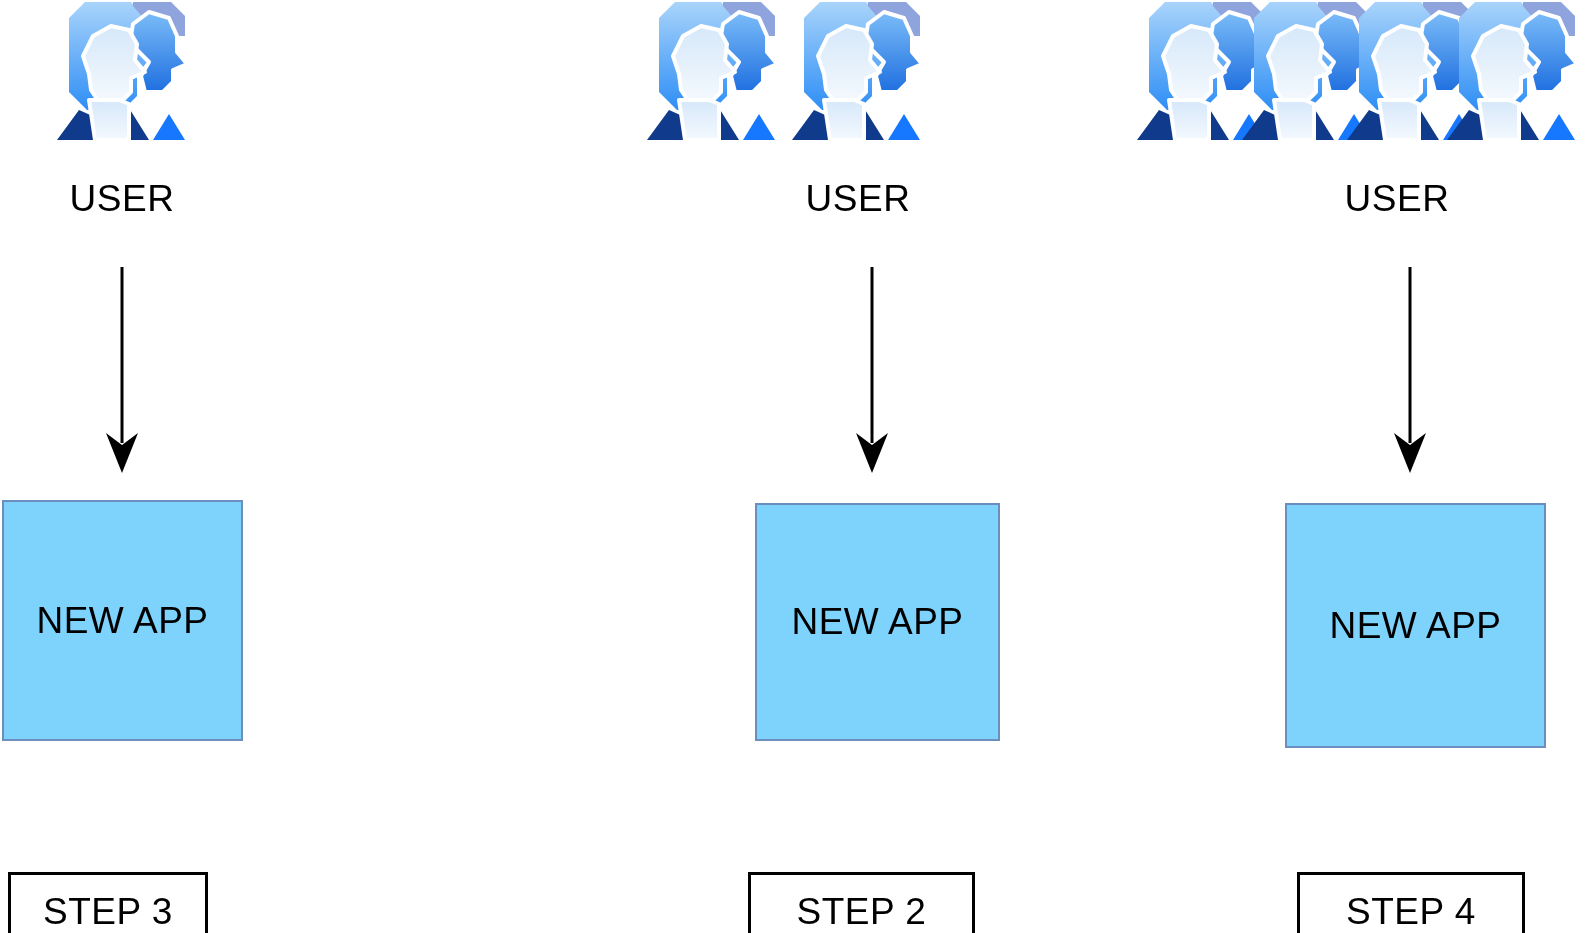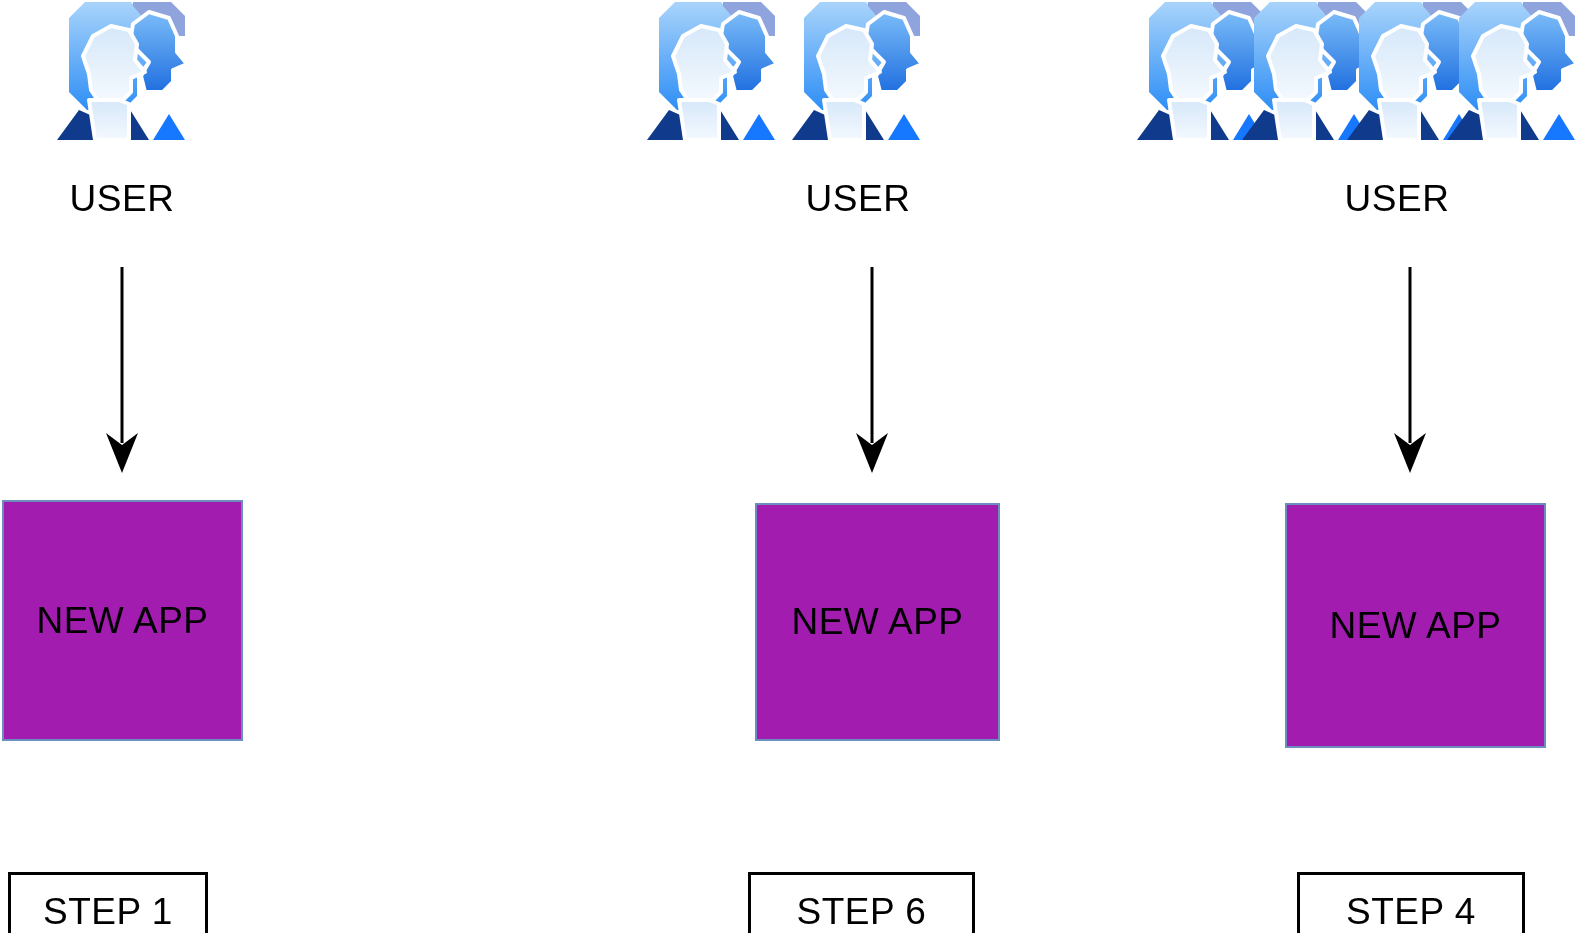--- a/index.html
+++ b/index.html
@@ -51,21 +51,21 @@
   .arrow {
     position: absolute;
     width: 40px;
     height: 210px;
   }
   .arrow svg { display: block; width: 40px; height: 210px; }
 
   
   .app-box {
     position: absolute;
-    background: #a21caf;
+    background: #7dd3fc;
     border: 2px solid #6c8ebf;
     box-sizing: border-box;
     display: flex;
     align-items: center;
     justify-content: center;
   }
   .app-box-label {
     font-size: 37px;
     line-height: 42px;
     letter-spacing: 0.5px;
@@ -138,21 +138,21 @@
       <line x1="20" y1="2" x2="20" y2="178" stroke="#000000" stroke-width="3"></line>
       <path d="M20 208 L4 168 L20 180 L36 168 Z" fill="#000000"></path>
     </svg>
   </div>
 
   <div class="app-box" style="left:2px; top:500px; width:241px; height:241px;">
     <span class="app-box-label">NEW APP</span>
   </div>
 
   <div class="step-box" style="left:8px; top:872px; width:200px; height:80px;">
-    <span class="step-box-label">STEP 1</span>
+    <span class="step-box-label">STEP 3</span>
   </div>
 
   <div class="user-cluster" style="left:635px; width:295px;">
     <div class="user-icon" style="left:0px;">
       <svg viewBox="0 0 150 150" xmlns="http://www.w3.org/2000/svg">
         <defs>
           <linearGradient id="gBack2a" x1="0" y1="0" x2="0" y2="1">
             <stop offset="0%" stop-color="#a9d4fb"></stop>
               <stop offset="100%" stop-color="#2e8ef5"></stop>
           </linearGradient>
@@ -210,21 +210,21 @@
       <line x1="20" y1="2" x2="20" y2="178" stroke="#000000" stroke-width="3"></line>
       <path d="M20 208 L4 168 L20 180 L36 168 Z" fill="#000000"></path>
     </svg>
   </div>
 
   <div class="app-box" style="left:755px; top:503px; width:245px; height:238px;">
     <span class="app-box-label">NEW APP</span>
   </div>
 
   <div class="step-box" style="left:748px; top:872px; width:227px; height:80px;">
-    <span class="step-box-label">STEP 6</span>
+    <span class="step-box-label">STEP 2</span>
   </div>
 
   <div class="user-cluster" style="left:1125px; width:460px;">
     <div class="user-icon" style="left:0px;">
       <svg viewBox="0 0 150 150" xmlns="http://www.w3.org/2000/svg">
         <defs>
           <linearGradient id="gBack3a" x1="0" y1="0" x2="0" y2="1">
             <stop offset="0%" stop-color="#a9d4fb"></stop>
               <stop offset="100%" stop-color="#2e8ef5"></stop>
           </linearGradient>

